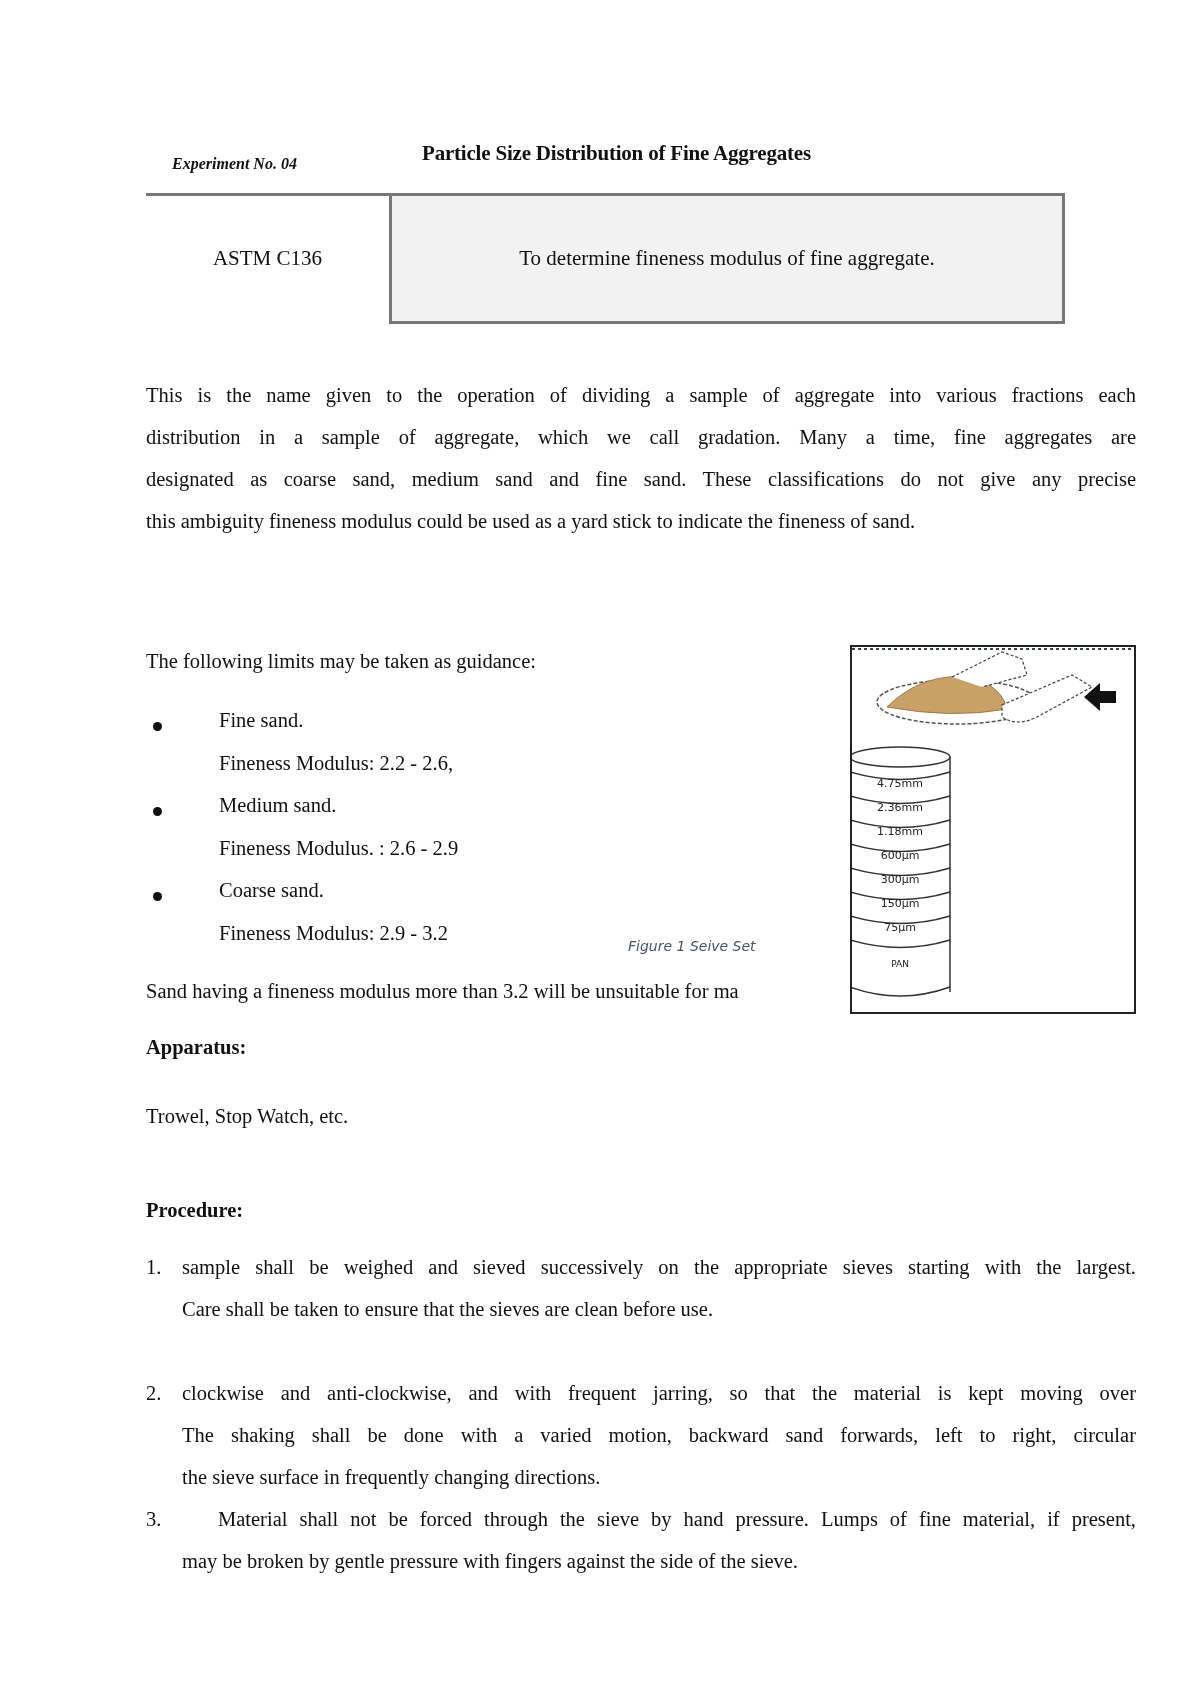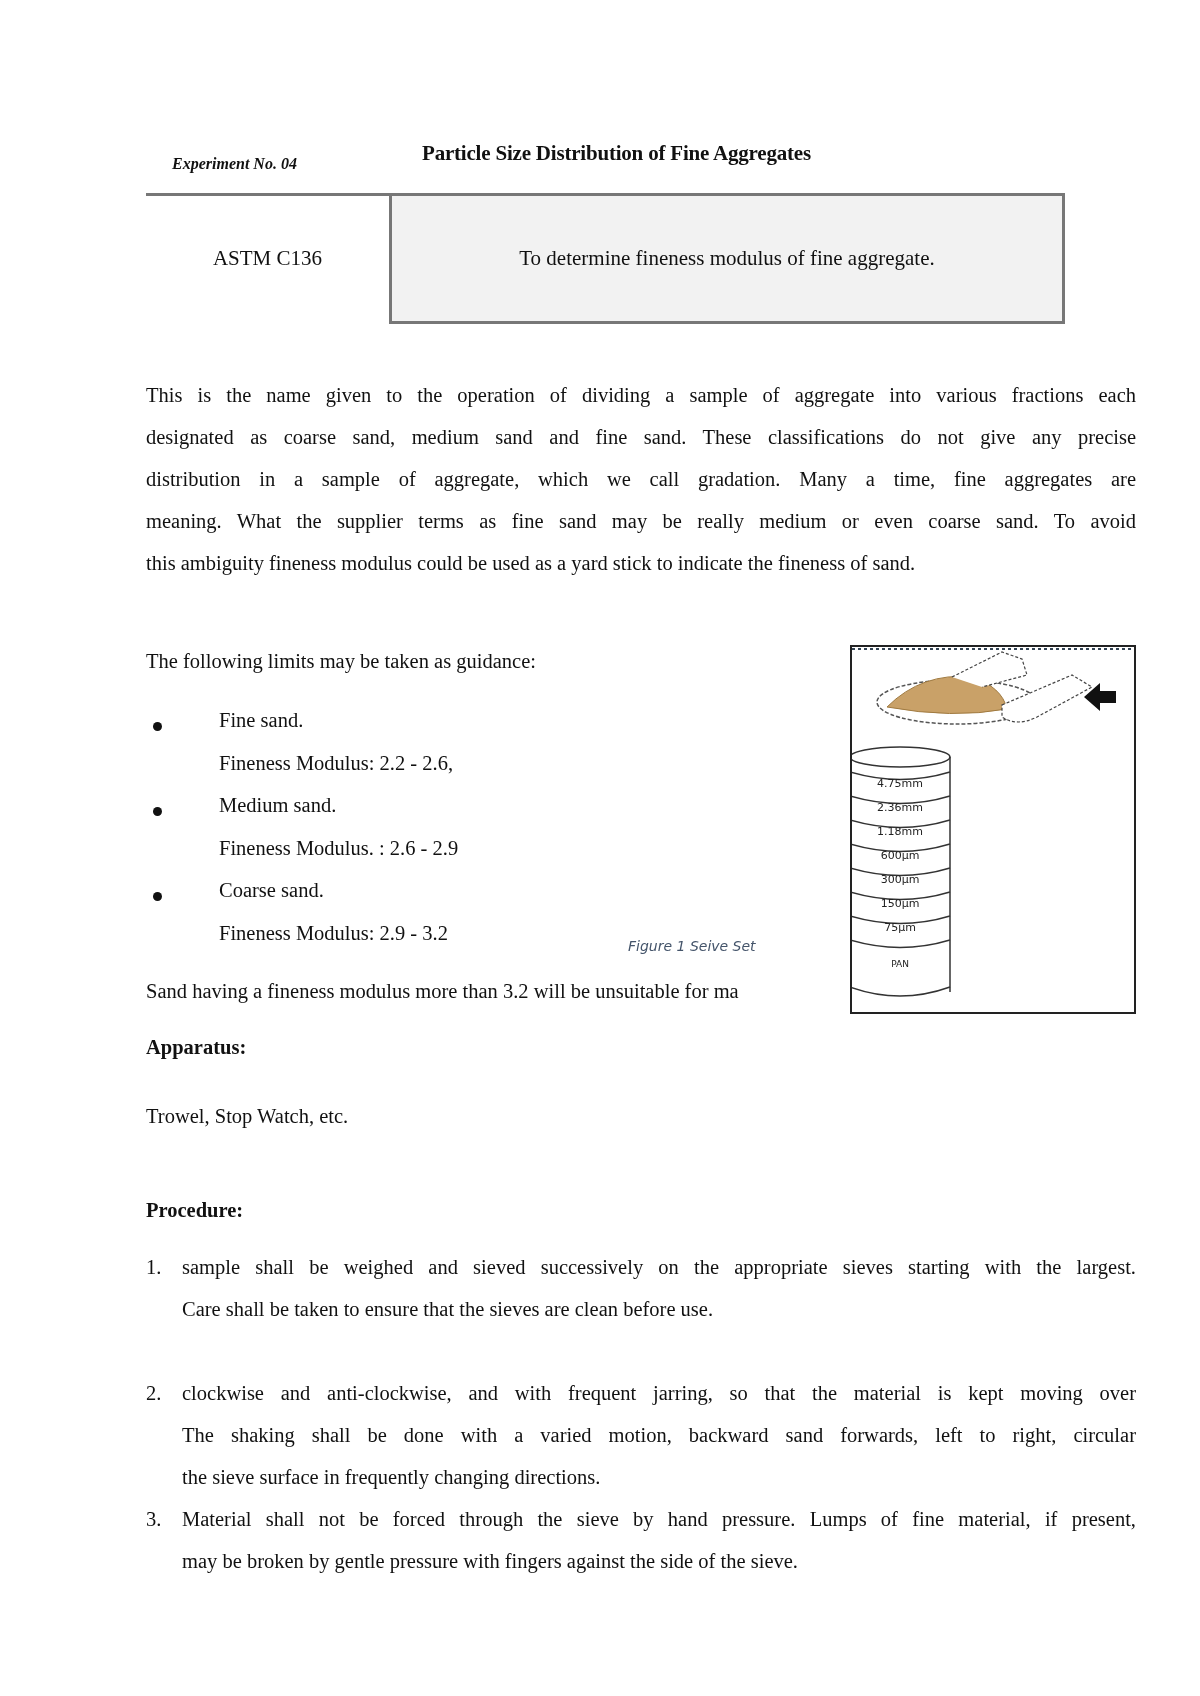--- a/index.html
+++ b/index.html
@@ -32,23 +32,22 @@
 <div class="abs expno">Experiment No. 04</div>
 
 <div class="abs hdr-table">
   <div class="hdr-top"></div>
   <div class="hdr-left">ASTM C136</div>
   <div class="hdr-right">To determine fineness modulus of fine aggregate.</div>
 </div>
 
 <div class="abs para" style="top:374px;">
   <div style="text-align:justify;text-align-last:justify;">This is the name given to the operation of dividing a sample of aggregate into various fractions each</div>
+  <div style="text-align:justify;text-align-last:justify;">distribution in a sample of aggregate, which we call gradation. Many a time, fine aggregates are</div>
   <div style="text-align:justify;text-align-last:justify;">designated as coarse sand, medium sand and fine sand. These classifications do not give any precise</div>
-  <div style="text-align:justify;text-align-last:justify;">distribution in a sample of aggregate, which we call gradation. Many a time, fine aggregates are</div>
-  <div style="text-align:justify;text-align-last:justify;">meaning. What the supplier terms as fine sand may be really medium or even coarse sand. To avoid</div>
   <div>this ambiguity fineness modulus could be used as a yard stick to indicate the fineness of sand.</div>
 </div>
 
 <div class="abs line" style="left:146px;top:650px;">The following limits may be taken as guidance:</div>
 
 <div class="abs bullet-dot" style="left:153px;top:722px;"></div>
 <div class="abs line" style="left:219px;top:709px;">Fine sand.</div>
 <div class="abs line" style="left:219px;top:752px;">Fineness Modulus: 2.2 - 2.6,</div>
 
 <div class="abs bullet-dot" style="left:153px;top:807px;"></div>
@@ -118,15 +117,15 @@
 
 <div class="abs proc-num" style="left:146px;top:1382px;">2.</div>
 <div class="abs proc-text" style="top:1372px;">
   <div style="text-align-last:justify;">clockwise and anti-clockwise, and with frequent jarring, so that the material is kept moving over</div>
   <div style="text-align-last:justify;">The shaking shall be done with a varied motion, backward sand forwards, left to right, circular</div>
   <div>the sieve surface in frequently changing directions.</div>
 </div>
 
 <div class="abs proc-num" style="left:146px;top:1508px;">3.</div>
 <div class="abs proc-text" style="top:1498px;">
-  <div style="text-align-last:justify;">Material shall not be forced through the sieve by hand pressure. Lumps of fine material, if present,</div>
+  <div style="text-align-last:justify;margin-left:36px;">Material shall not be forced through the sieve by hand pressure. Lumps of fine material, if present,</div>
   <div>may be broken by gentle pressure with fingers against the side of the sieve.</div>
 </div>
 
 </body></html>

